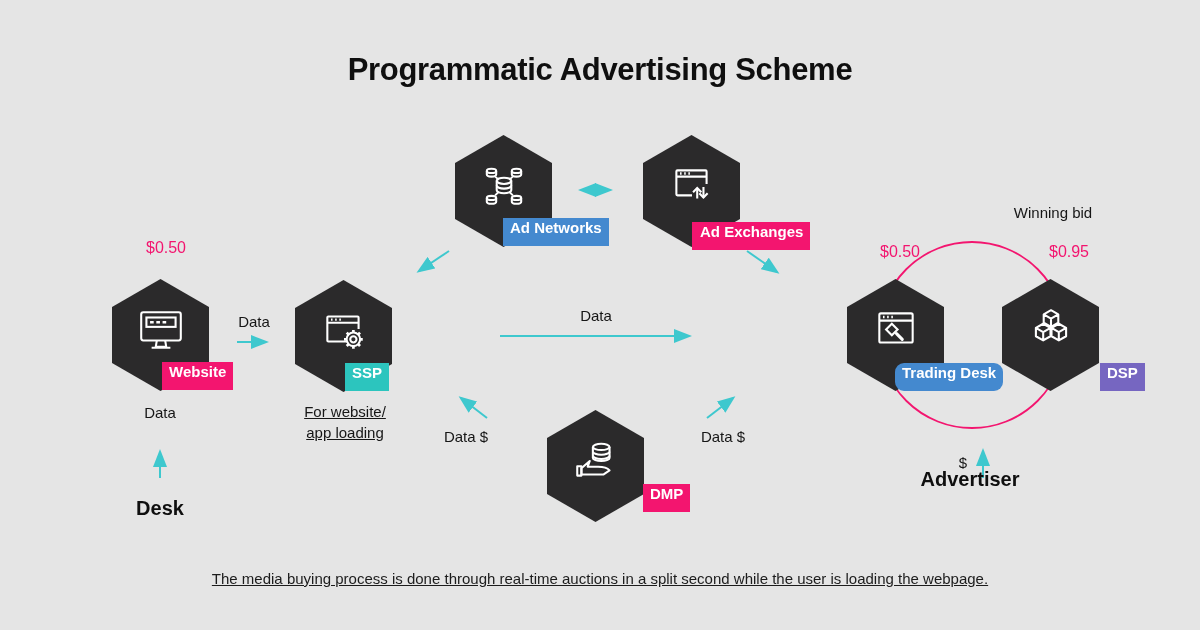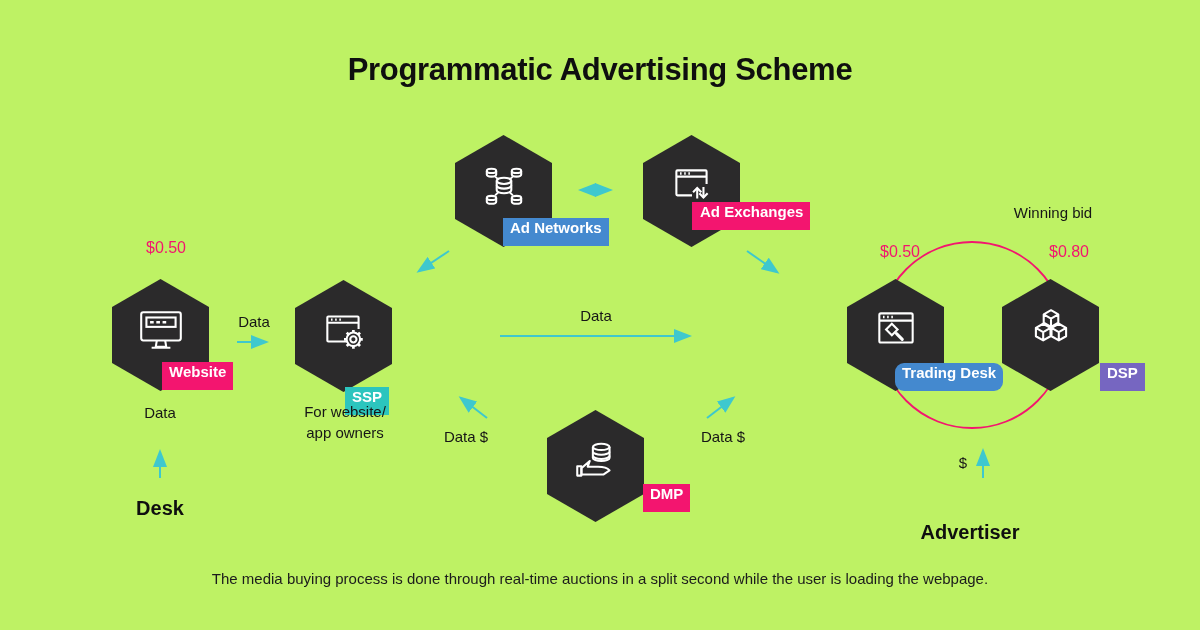--- a/index.html
+++ b/index.html
@@ -1,47 +1,47 @@
 <!DOCTYPE html>
 <html><head>
 <meta charset="utf-8">
 <style>
   html,body{margin:0;padding:0;background:#f7f7f8;}
   .stage{
     position:relative;width:1200px;height:630px;overflow:hidden;
-    background:#bef264;
+    background:#e5e5e5;
     font-family:"Liberation Sans", sans-serif;
     color:#161616;
   }
   .abs{position:absolute;}
   .title{
     left:0;top:52px;width:1200px;text-align:center;
     font-size:31px;font-weight:700;letter-spacing:-0.3px;color:#0f0f0f;
   }
   .caption{
     left:0;top:570px;width:1200px;text-align:center;
-    font-size:15px;color:#1c1c1c;
+    font-size:15px;color:#1c1c1c;text-decoration:underline;
   }
   svg.overlay{position:absolute;left:0;top:0;width:1200px;height:630px;}
   .hex{
     position:absolute;width:97px;height:112px;background:#2b2a2b;
     clip-path:polygon(50% 0,100% 25%,100% 75%,50% 100%,0 75%,0 25%);
     display:flex;align-items:center;justify-content:center;
   }
   .hex svg{margin-top:-10px;}
   .badge{
     position:absolute;height:28px;line-height:20px;padding:0 7px;
     font-size:15px;font-weight:700;color:#ffffff;white-space:nowrap;
   }
   .lbl{position:absolute;font-size:15px;white-space:nowrap;transform:translateX(-50%);}
   .price{color:#f3156f;font-size:16px;margin-left:6px;}
   .big{font-size:20px;font-weight:700;color:#0f0f0f;}
   .note{text-align:center;line-height:21px;}
   .bg-pink{background:#f3156f;}
-  .bg-teal{background:#2cc5be;margin-top:24px;}
+  .bg-teal{background:#2cc5be;}
   .bg-blue{background:#4489cf;}
   .bg-purple{background:#7666c1;}
 </style>
 </head>
 <body>
 
 <div class="stage">
 
   <svg class="overlay" viewBox="0 0 1200 630">
     <defs>
@@ -176,39 +176,39 @@
     <svg width="50" height="50" viewBox="0 0 48 48" fill="none" stroke="#fff" stroke-width="2" stroke-linejoin="round">
       <path d="M24,5 L31,9 V17 L24,21 L17,17 V9 Z M17,9 L24,13 L31,9 M24,13 V21"></path>
       <path d="M16.5,18 L23.5,22 V30 L16.5,34 L9.5,30 V22 Z M9.5,22 L16.5,26 L23.5,22 M16.5,26 V34"></path>
       <path d="M31.5,18 L38.5,22 V30 L31.5,34 L24.5,30 V22 Z M24.5,22 L31.5,26 L38.5,22 M31.5,26 V34"></path>
     </svg>
   </div>
 
   <div class="badge bg-pink" style="left:162px;top:362px;">Website</div>
   <div class="badge bg-teal" style="left:345px;top:363px;">SSP</div>
   <div class="badge bg-blue" style="left:503px;top:218px;">Ad Networks</div>
-  <div class="badge bg-pink" style="left:692px;top:202px;padding-left:8px;">Ad Exchanges</div>
+  <div class="badge bg-pink" style="left:692px;top:222px;padding-left:8px;">Ad Exchanges</div>
   <div class="badge bg-pink" style="left:595px;top:484px;margin-left:48px;">DMP</div>
   <div class="badge bg-blue" style="left:895px;top:363px;border-radius:9px;">Trading Desk</div>
   <div class="badge bg-purple" style="left:1100px;top:363px;">DSP</div>
 
   <div class="lbl price" style="left:160px;top:239px;">$0.50</div>
   <div class="lbl" style="left:254px;top:313px;">Data</div>
   <div class="lbl" style="left:160px;top:404px;">Data</div>
   <div class="lbl big" style="left:160px;top:497px;">Desk</div>
 
-  <div class="lbl note" style="left:345px;top:401px;">
+  <div class="lbl note" style="left:345px;top:401px;text-decoration:underline;">
     <span>For website/</span><br>
-    <span>app owners</span>
+    <span>app loading</span>
   </div>
 
   <div class="lbl" style="left:596px;top:307px;">Data</div>
   <div class="lbl" style="left:466px;top:428px;">Data $</div>
   <div class="lbl" style="left:723px;top:428px;">Data $</div>
 
   <div class="lbl" style="left:1053px;top:204px;">Winning bid</div>
   <div class="lbl price" style="left:894px;top:243px;">$0.50</div>
-  <div class="lbl price" style="left:1063px;top:243px;">$0.80</div>
+  <div class="lbl price" style="left:1063px;top:243px;">$0.95</div>
 
   <div class="lbl" style="left:963px;top:454px;">$</div>
-  <div class="lbl big" style="left:970px;top:521px;">Advertiser</div>
+  <div class="lbl big" style="left:970px;top:468px;">Advertiser</div>
 
 </div>
 
 </body></html>

